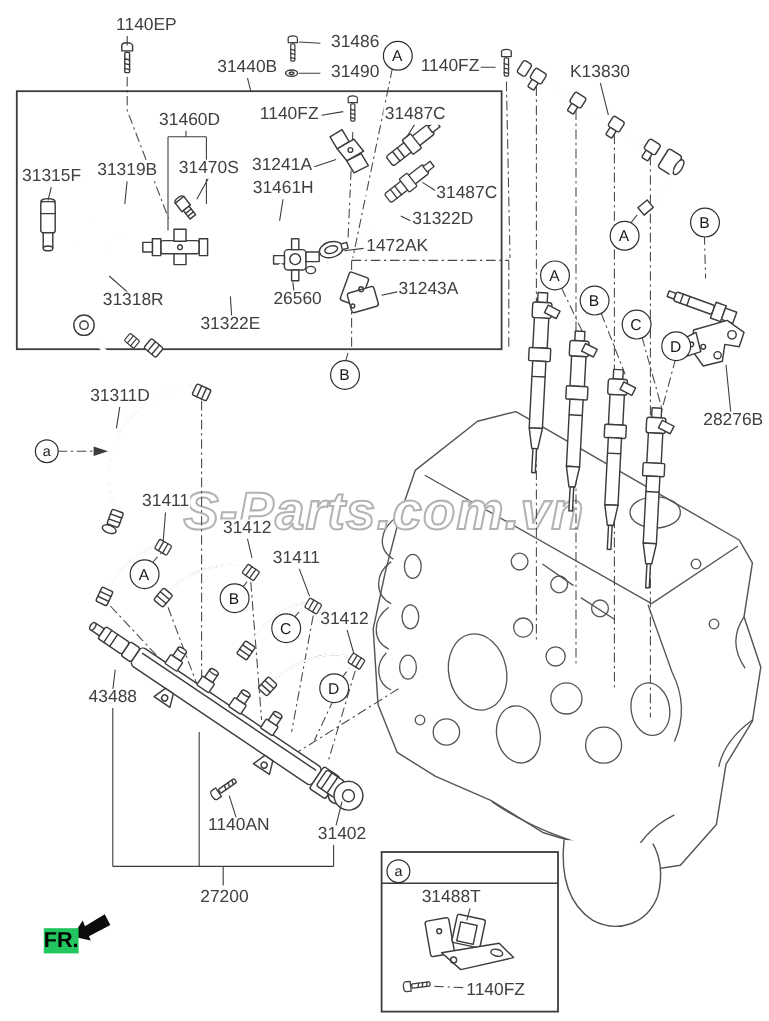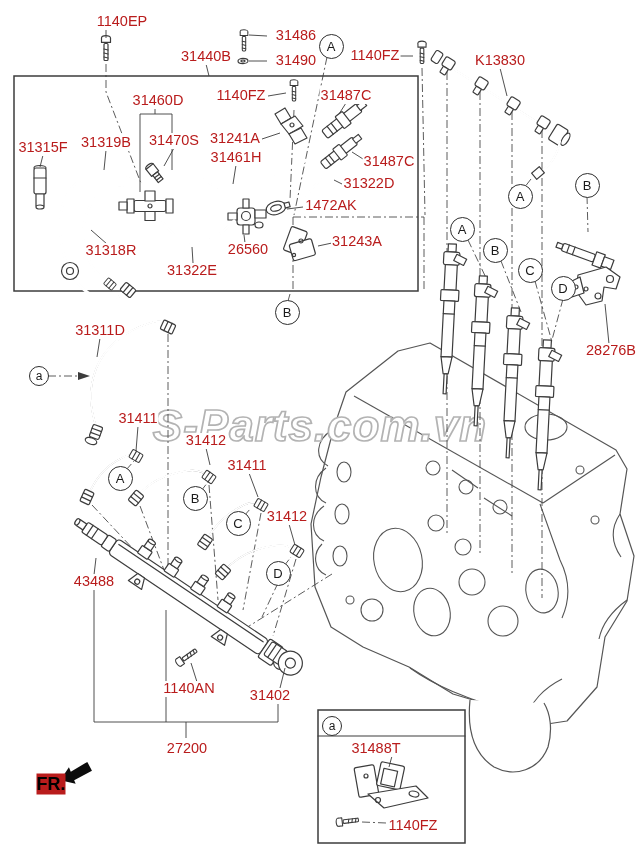--- a/index.html
+++ b/index.html
@@ -10,27 +10,27 @@
   .pw{fill:#fff;stroke:#3c3c3c;stroke-width:1.2;stroke-linejoin:round;}
   .tw{stroke:#fff;fill:none;stroke-linecap:round;}
   .dd{stroke:#4a4a4a;fill:none;stroke-width:.9;stroke-dasharray:8 3 2 3;}
   .ld{stroke:#3c3c3c;fill:none;stroke-width:.9;}
   .box{fill:none;stroke:#3c3c3c;stroke-width:1.5;}
   .eng{stroke:#555;fill:none;stroke-width:1.1;stroke-linejoin:round;}
   .engf{stroke:#555;fill:#fff;stroke-width:1.2;stroke-linejoin:round;}
   .wm{font:italic 700 44px "Liberation Sans",sans-serif;fill:#fff;stroke:#b3b3b3;
       stroke-width:1.7;letter-spacing:1px;}
   .lbl{position:absolute;transform:translate(-50%,-50%);font:14.5px/1.1 "Liberation Sans",sans-serif;
-       color:#b91c1c;white-space:nowrap;background:#fff;padding:0 1px;}
+       color:#404040;white-space:nowrap;background:#fff;padding:0 1px;}
   .co{position:absolute;width:23px;height:23px;margin:-12.5px 0 0 -12.5px;border:1.5px solid #2e2e2e;
       border-radius:50%;background:#fff;display:flex;align-items:center;justify-content:center;
       font:13px "Liberation Sans",sans-serif;color:#1b1b1b;box-sizing:content-box;}
   .co.sm{width:18px;height:18px;margin:-10px 0 0 -10px;font-size:12px;}
   .fr{position:absolute;transform:translate(-50%,-50%);font:700 18px "Liberation Sans",sans-serif;
-      color:#000;background:#b91c1c;}
+      color:#000;background:#22c55e;}
 </style>
 </head>
 <body>
 
 <div id="stage">
 
 <svg id="art" width="641" height="851" viewBox="0 0 641 851">
   <defs>
     <g id="inj">
       <rect class="pw" x="-4" y="-8" width="8" height="8"></rect>
@@ -408,22 +408,22 @@
 <div class="lbl" style="left:248px;top:250px">26560</div>
 <div class="lbl" style="left:357px;top:242px">31243A</div>
 <div class="lbl" style="left:192px;top:271px">31322E</div>
 <div class="lbl" style="left:611px;top:351px">28276B</div>
 <div class="lbl" style="left:100px;top:331px">31311D</div>
 <div class="lbl" style="left:138px;top:419px">31411</div>
 <div class="lbl" style="left:206px;top:441px">31412</div>
 <div class="lbl" style="left:247px;top:466px">31411</div>
 <div class="lbl" style="left:287px;top:517px">31412</div>
 <div class="lbl" style="left:94px;top:582px">43488</div>
-<div class="lbl" style="left:189px;top:689px">1140AN</div>
-<div class="lbl" style="left:270px;top:696px">31402</div>
+<div class="lbl" style="left:199px;top:689px">1140AN</div>
+<div class="lbl" style="left:285px;top:696px">31402</div>
 <div class="lbl" style="left:187px;top:749px">27200</div>
 <div class="lbl" style="left:376px;top:749px">31488T</div>
 <div class="lbl" style="left:413px;top:826px">1140FZ</div>
 
 <div class="co" style="left:331px;top:46px">A</div>
 <div class="co" style="left:520px;top:196px">A</div>
 <div class="co" style="left:587px;top:185px">B</div>
 <div class="co" style="left:462px;top:229px">A</div>
 <div class="co" style="left:495px;top:250px">B</div>
 <div class="co" style="left:530px;top:270px">C</div>

